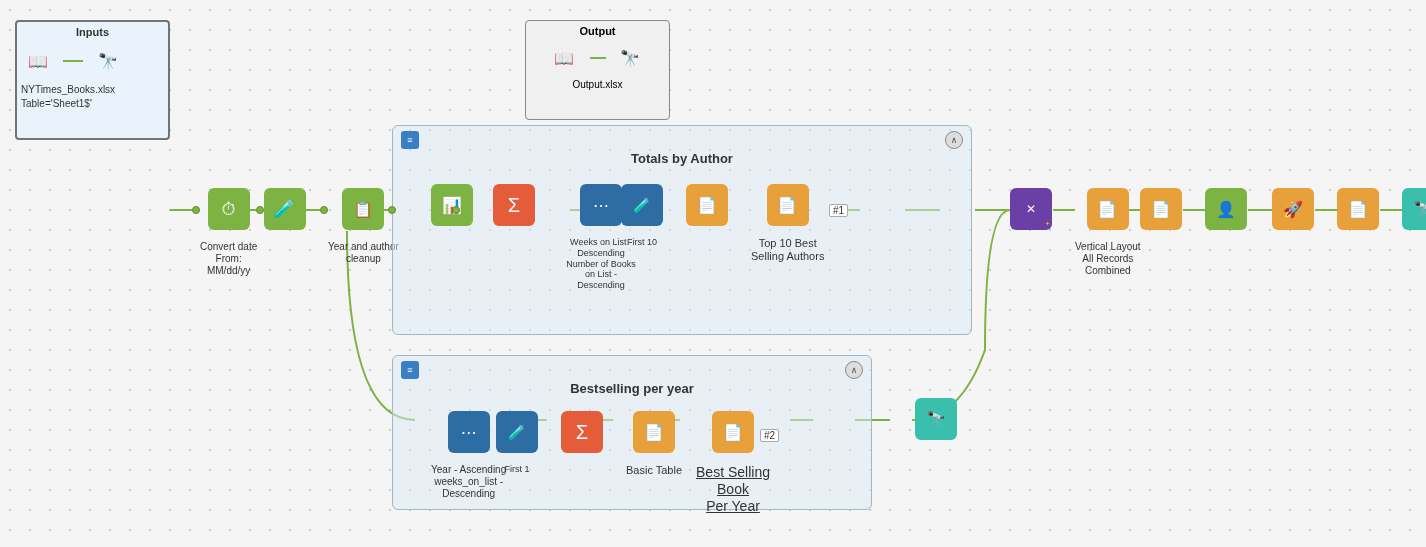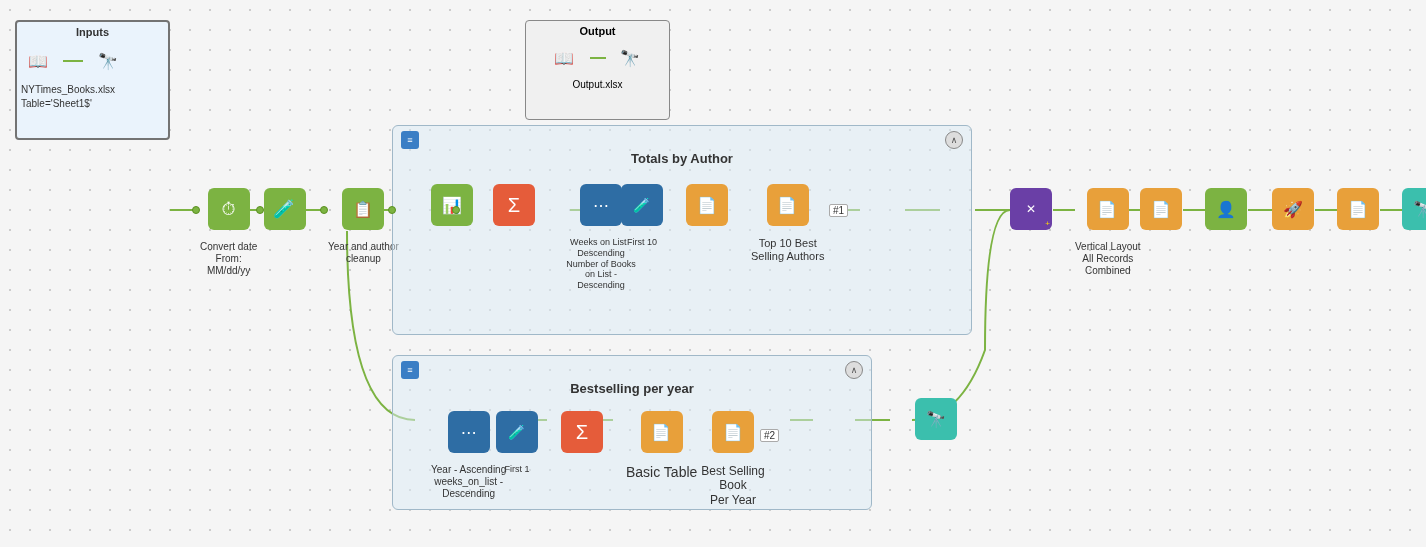--- a/index.html
+++ b/index.html
@@ -317,26 +317,26 @@
     <div class="icon-box blue-dark" style="font-size:14px;">🧪</div>
     <div class="node-label" style="font-size:9px;text-align:right;">First 1</div>
   </div>
 
   <div class="node" style="left:168px; top:55px;">
     <div class="icon-box red" style="font-size:20px;">Σ</div>
   </div>
 
   <div class="node" style="left:233px; top:55px;">
     <div class="icon-box orange" style="font-size:16px;">📄</div>
-    <div class="node-label" style="font-size:14px;">Basic Table</div>
+    <div class="node-label" style="font-size:11px;">Basic Table</div>
   </div>
 
   <div class="node" style="left:300px; top:55px;">
     <div class="icon-box orange" style="font-size:16px;">📄</div>
-    <div class="node-label" style="font-size:12px;">Best Selling Book<br>Per Year</div>
+    <div class="node-label" style="font-size:14px;text-decoration:underline;">Best Selling Book<br>Per Year</div>
   </div>
 
   <div class="number-badge" style="left:367px; top:73px;">#2</div>
 </div>
 
 <div class="node" style="left:915px; top:398px;">
   <div class="icon-box teal" style="font-size:16px;">🔭</div>
 </div>
 
 <div class="node" style="left:1010px; top:188px;">

